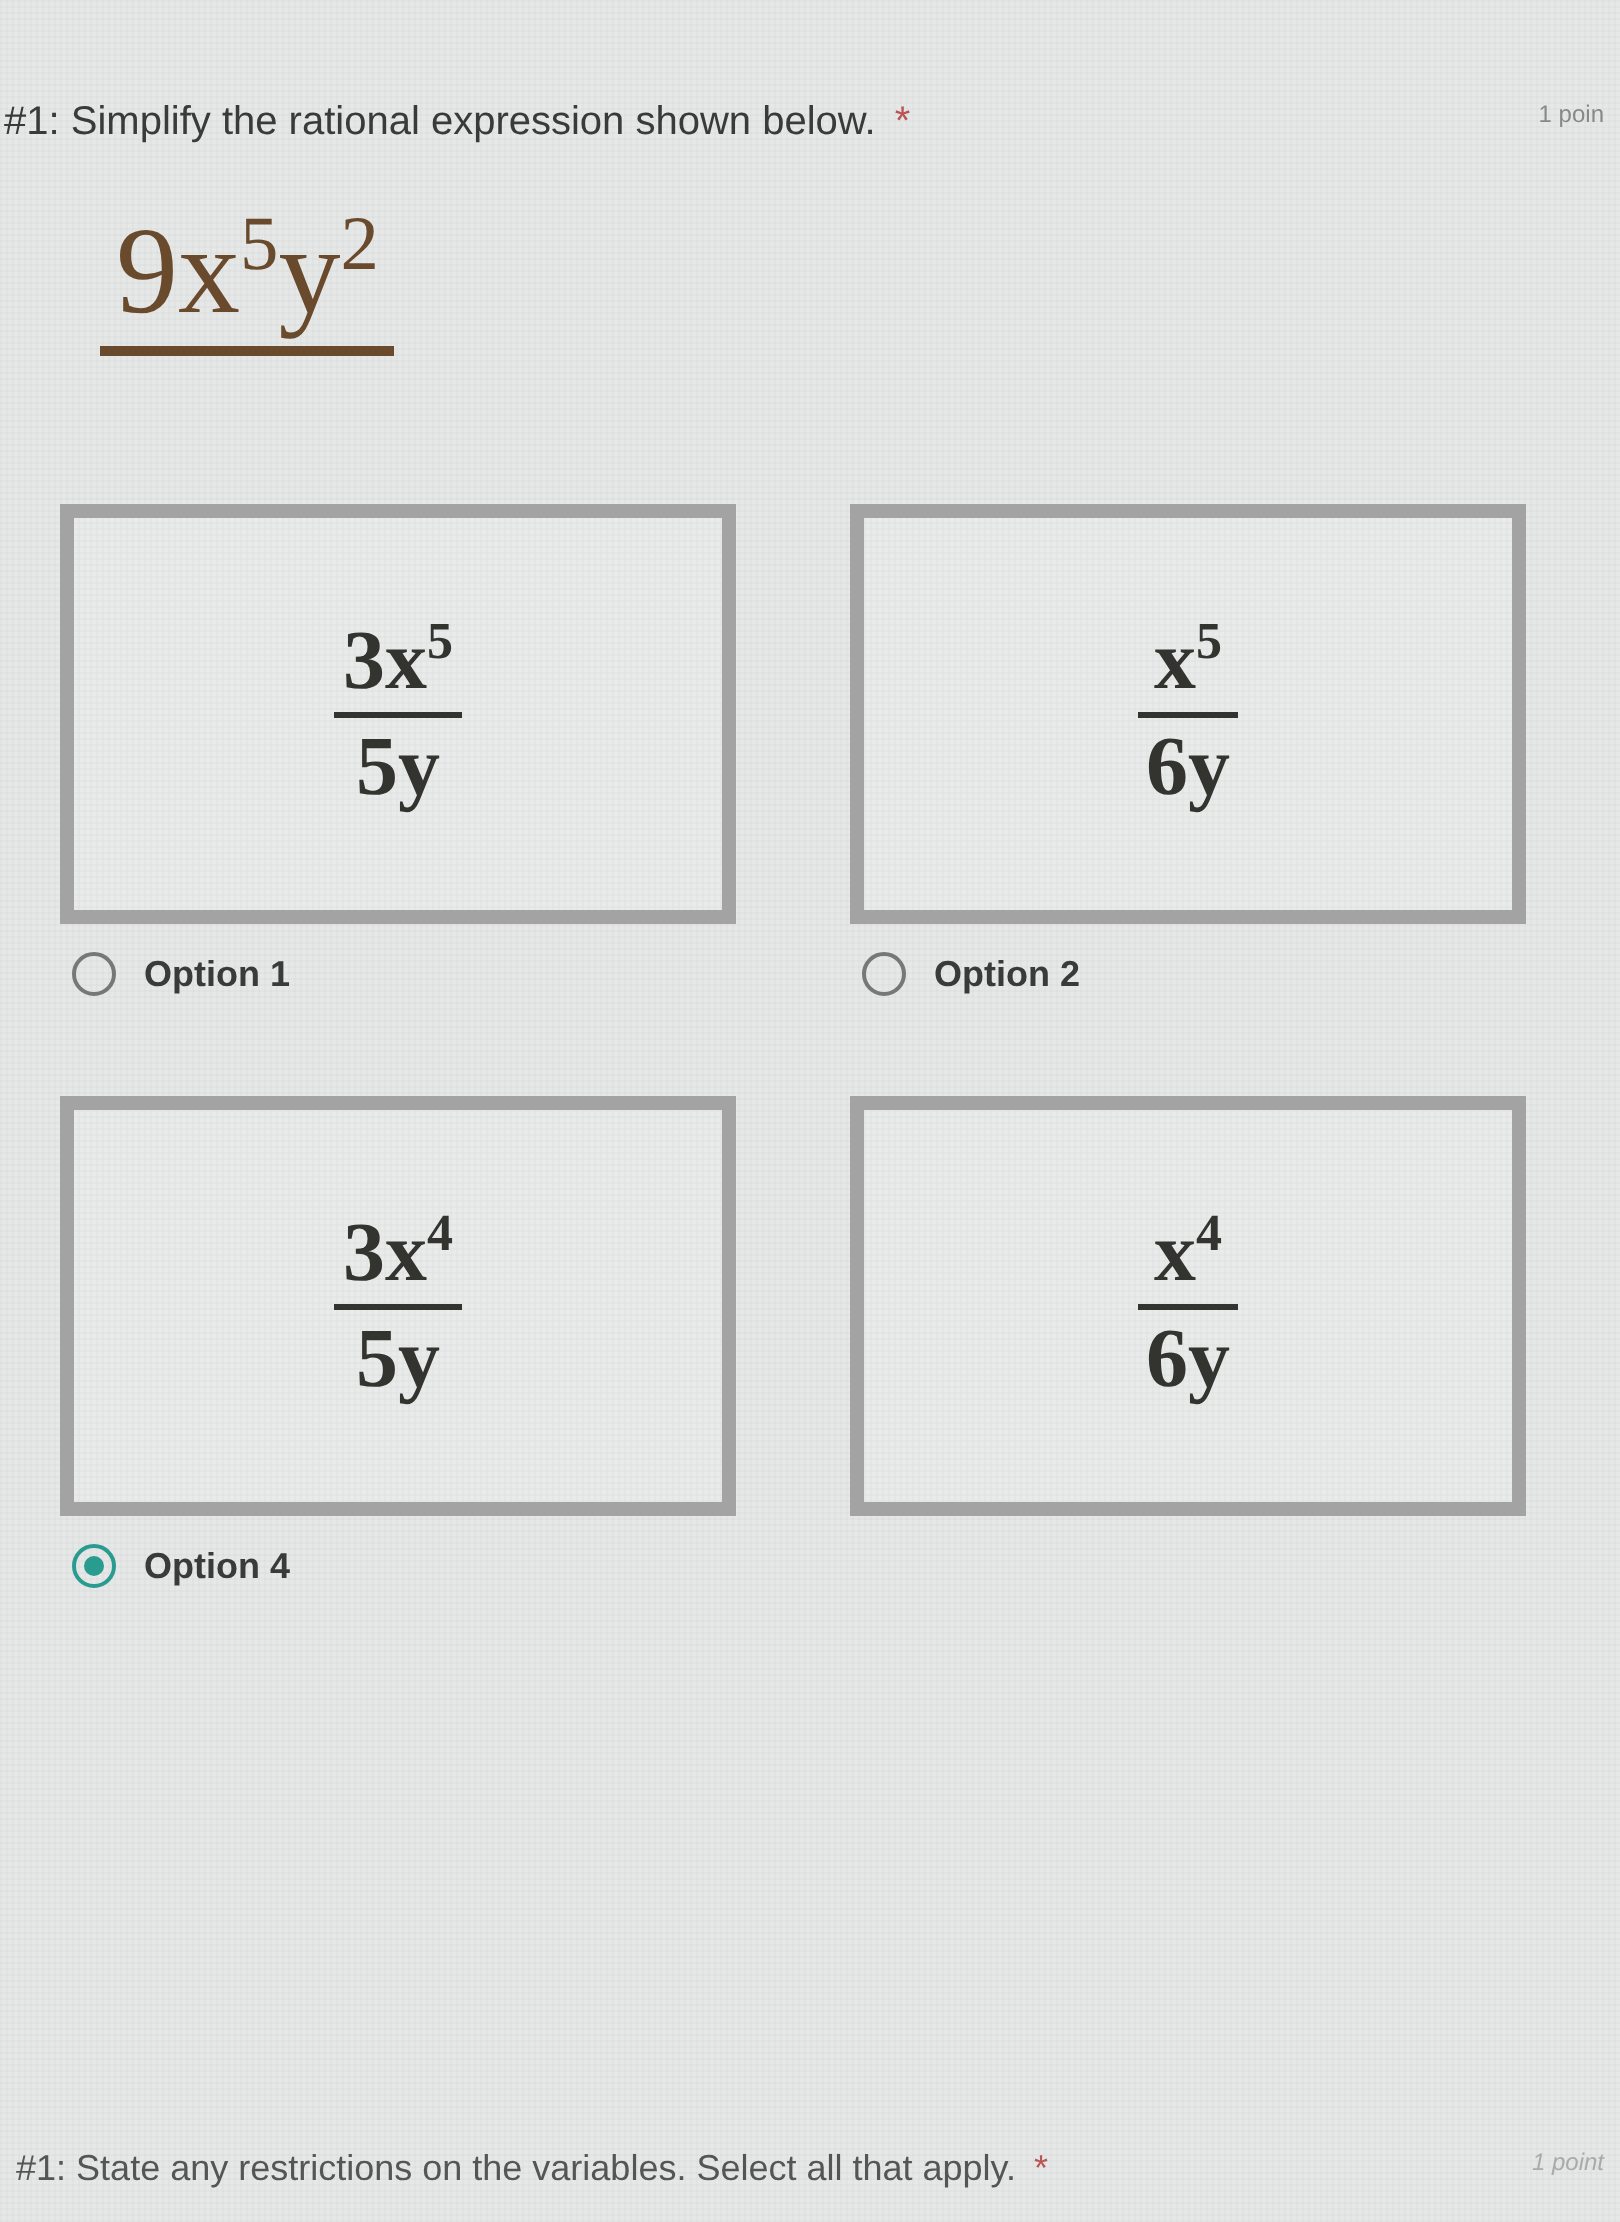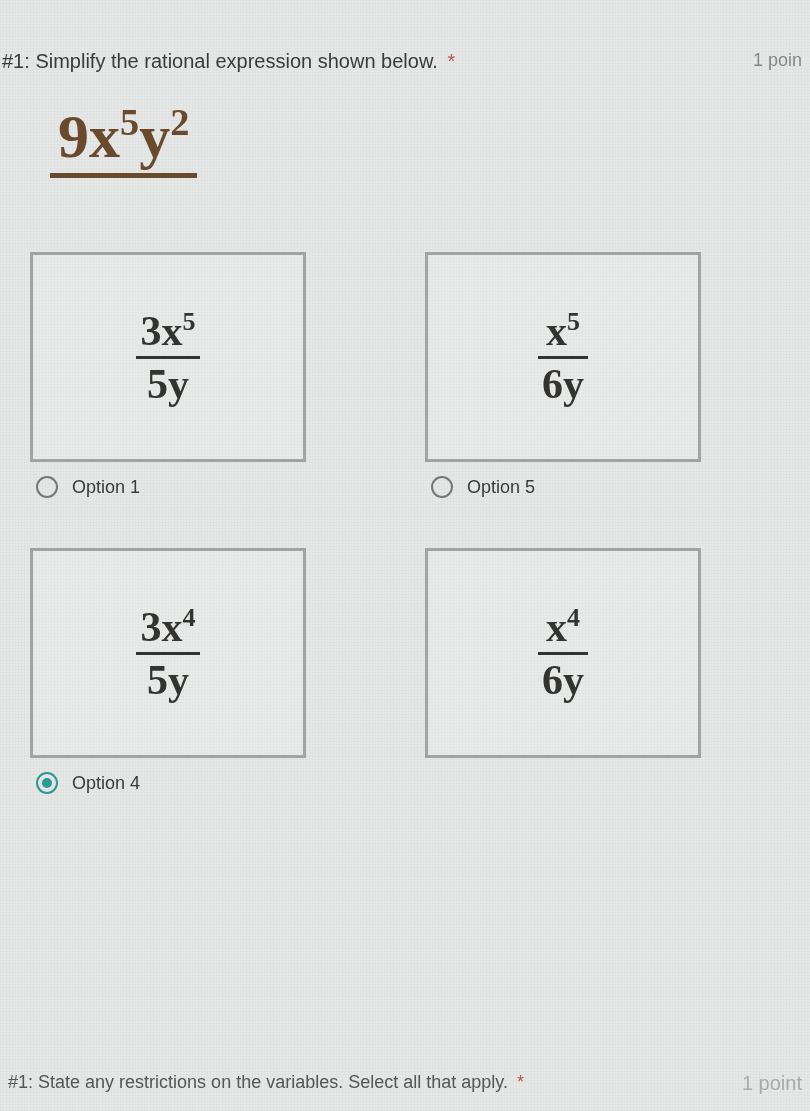--- a/index.html
+++ b/index.html
@@ -16,53 +16,53 @@
   }
   .q-header {
     display: flex;
     justify-content: space-between;
     padding: 10px 8px 0 2px;
     font-size: 20px;
     color: #3a3a3a;
     margin-top: 40px;
   }
   .q-asterisk { color: #b55; margin-left:4px; }
-  .q-points { color: #888; font-size: 18px; }
+  .q-points { color: #888; font-size: 12px; }
 
   .main-fraction {
     margin: 30px 0 0 50px;
     display: inline-block;
     text-align: center;
   }
   .main-fraction .num,
   .main-fraction .den {
     font-family: "Comic Sans MS", "Marker Felt", cursive;
     font-size: 62px;
-    font-weight: bold;
+    font-weight: normal;
     color: #6a4a2d;
     line-height: 1.0;
     padding: 2px 8px;
   }
   .main-fraction .bar {
     border-top: 5px solid #6a4a2d;
     margin: 4px 0;
   }
 
   .options-grid {
     display: grid;
     grid-template-columns: 1fr 1fr;
     gap: 50px 50px;
     padding: 70px 40px 20px 30px;
   }
   .option-cell {}
   .option-box {
-    width: 276px;
+    width: 338px;
     height: 210px;
     background: rgba(255,255,255,0.12);
-    border: 3px solid #a3a3a3;
+    border: 7px solid #a3a3a3;
     display: flex;
     align-items: center;
     justify-content: center;
   }
   .option-fraction {
     text-align: center;
   }
   .option-fraction .num,
   .option-fraction .den {
     font-family: "Comic Sans MS", "Marker Felt", cursive;
@@ -100,34 +100,35 @@
     content: "";
     width: 10px;
     height: 10px;
     background: #2a9b8f;
     border-radius: 50%;
     display: block;
   }
   .option-label-text {
     font-size: 18px;
     color: #3a3a3a;
+    font-weight: bold;
   }
 
   .footer-q {
     position: absolute;
     bottom: 16px;
     left: 8px;
     right: 8px;
     display: flex;
     justify-content: space-between;
     font-size: 18px;
     color: #555;
     gap: 36px;
   }
-  .footer-q .pts { color: #aaa; font-size: 20px; }
+  .footer-q .pts { color: #aaa; font-size: 12px; font-style: italic; }
 </style>
 </head>
 <body>
 
 
 
 <div class="q-header">
   <div>
     <span>#1:</span>
     <span>Simplify the rational expression shown below.</span>
@@ -162,21 +163,21 @@
   <div class="option-cell">
     <div class="option-box">
       <div class="option-fraction">
         <div class="num"><span>x</span><sup class="small">5</sup></div>
         <div class="bar"></div>
         <div class="den"><span>6y</span><sup class="small"></sup></div>
       </div>
     </div>
     <div class="option-label-row">
       <div class="radio"></div>
-      <div class="option-label-text">Option 5</div>
+      <div class="option-label-text">Option 2</div>
     </div>
   </div>
 
   <div class="option-cell">
     <div class="option-box">
       <div class="option-fraction">
         <div class="num"><span>3x</span><sup class="small">4</sup></div>
         <div class="bar"></div>
         <div class="den"><span>5y</span><sup class="small"></sup></div>
       </div>

